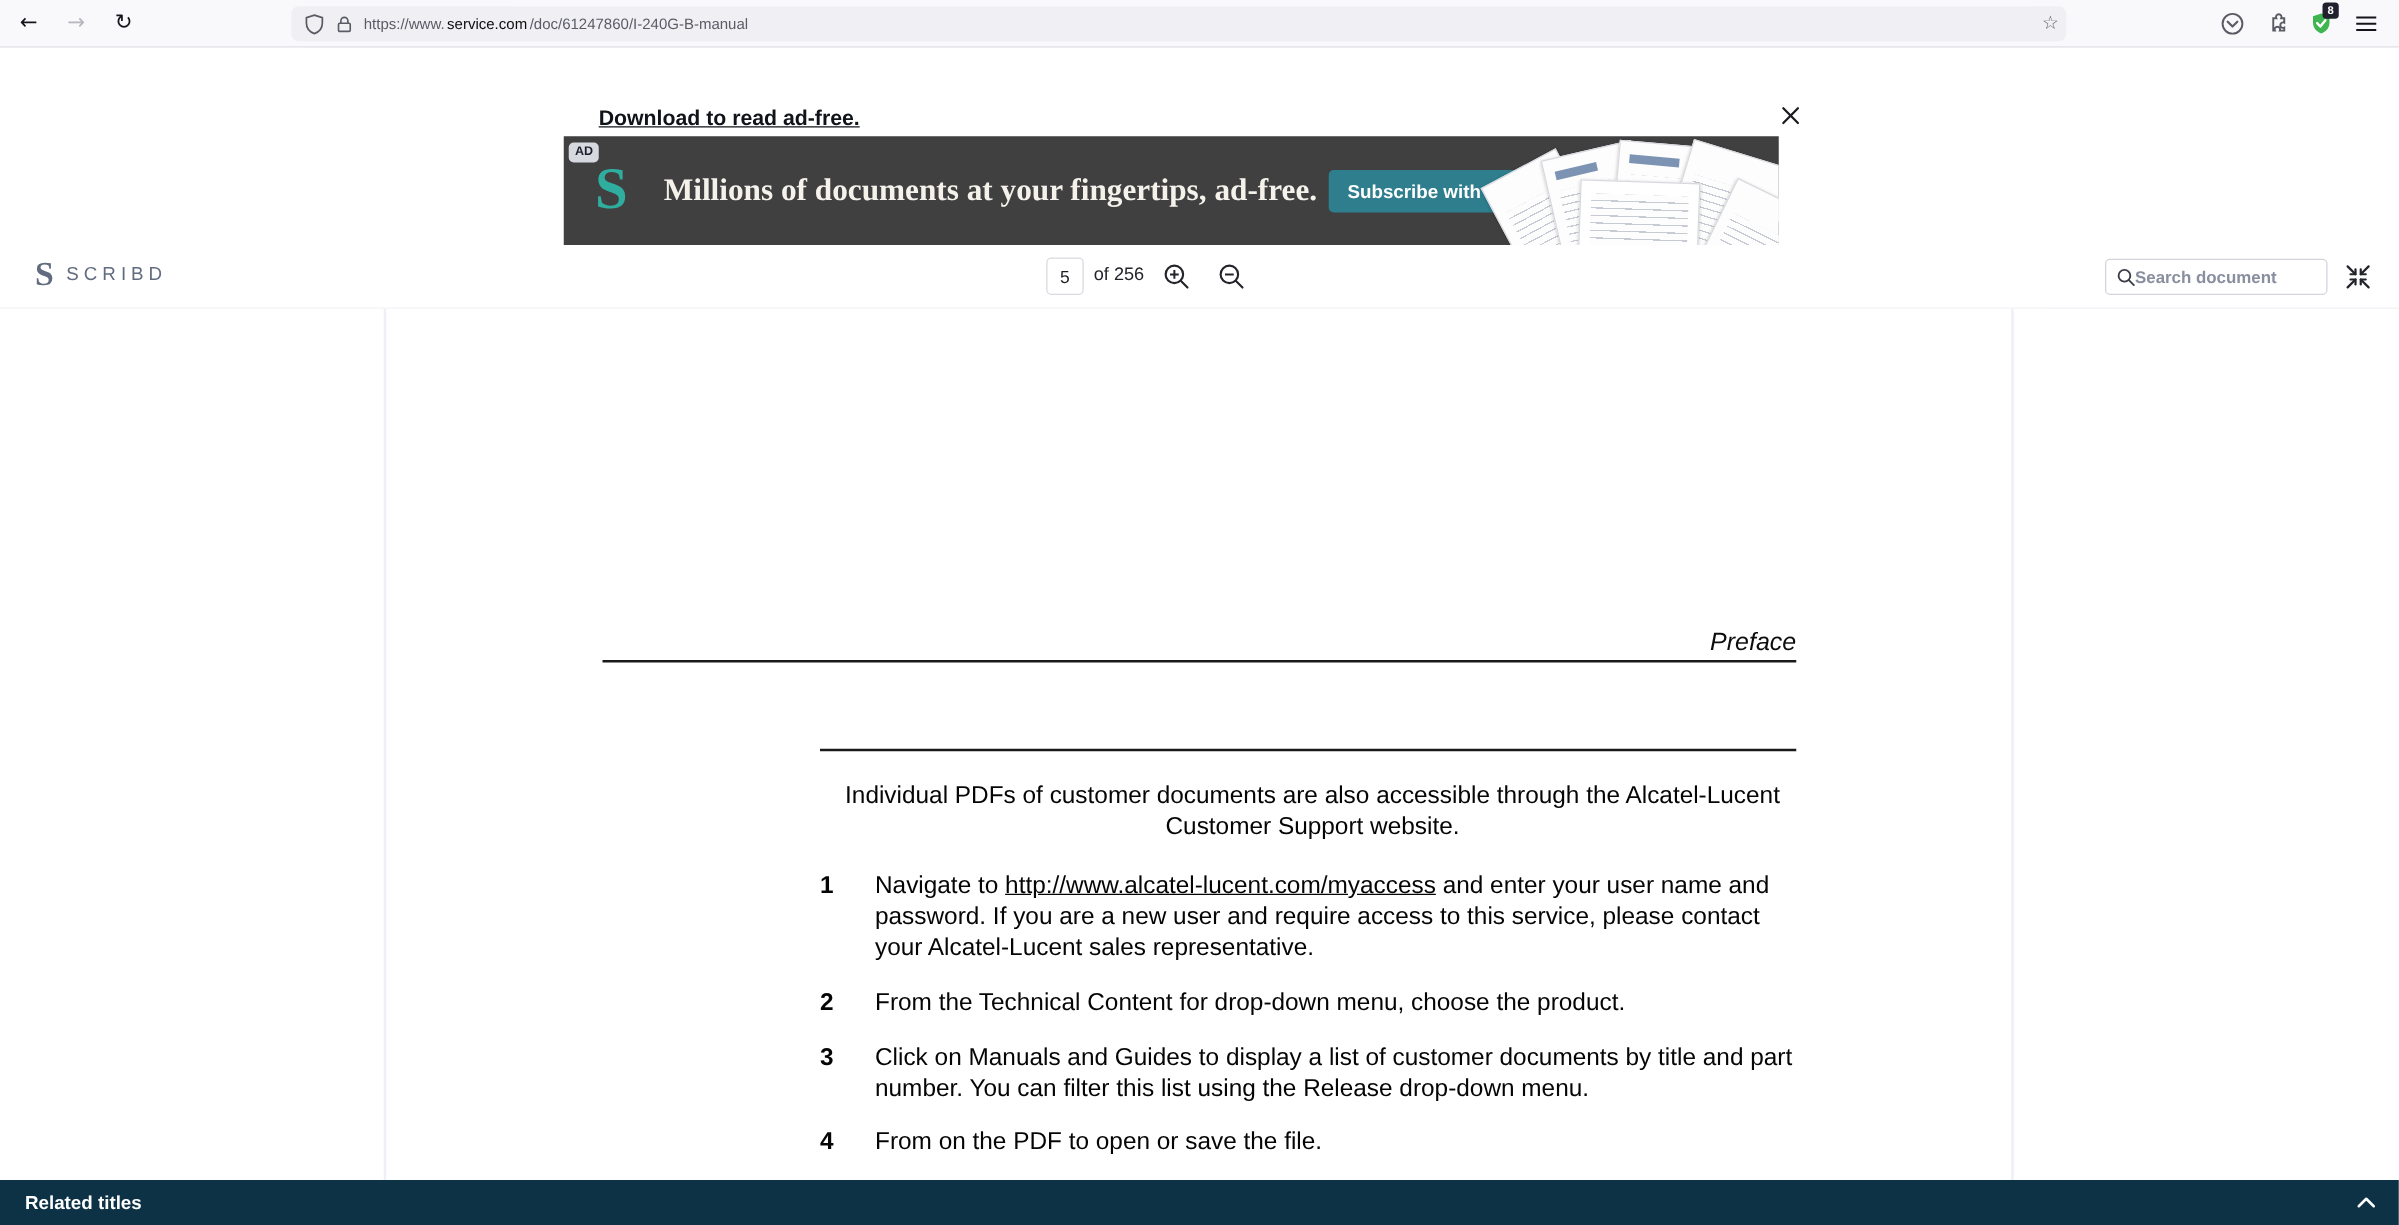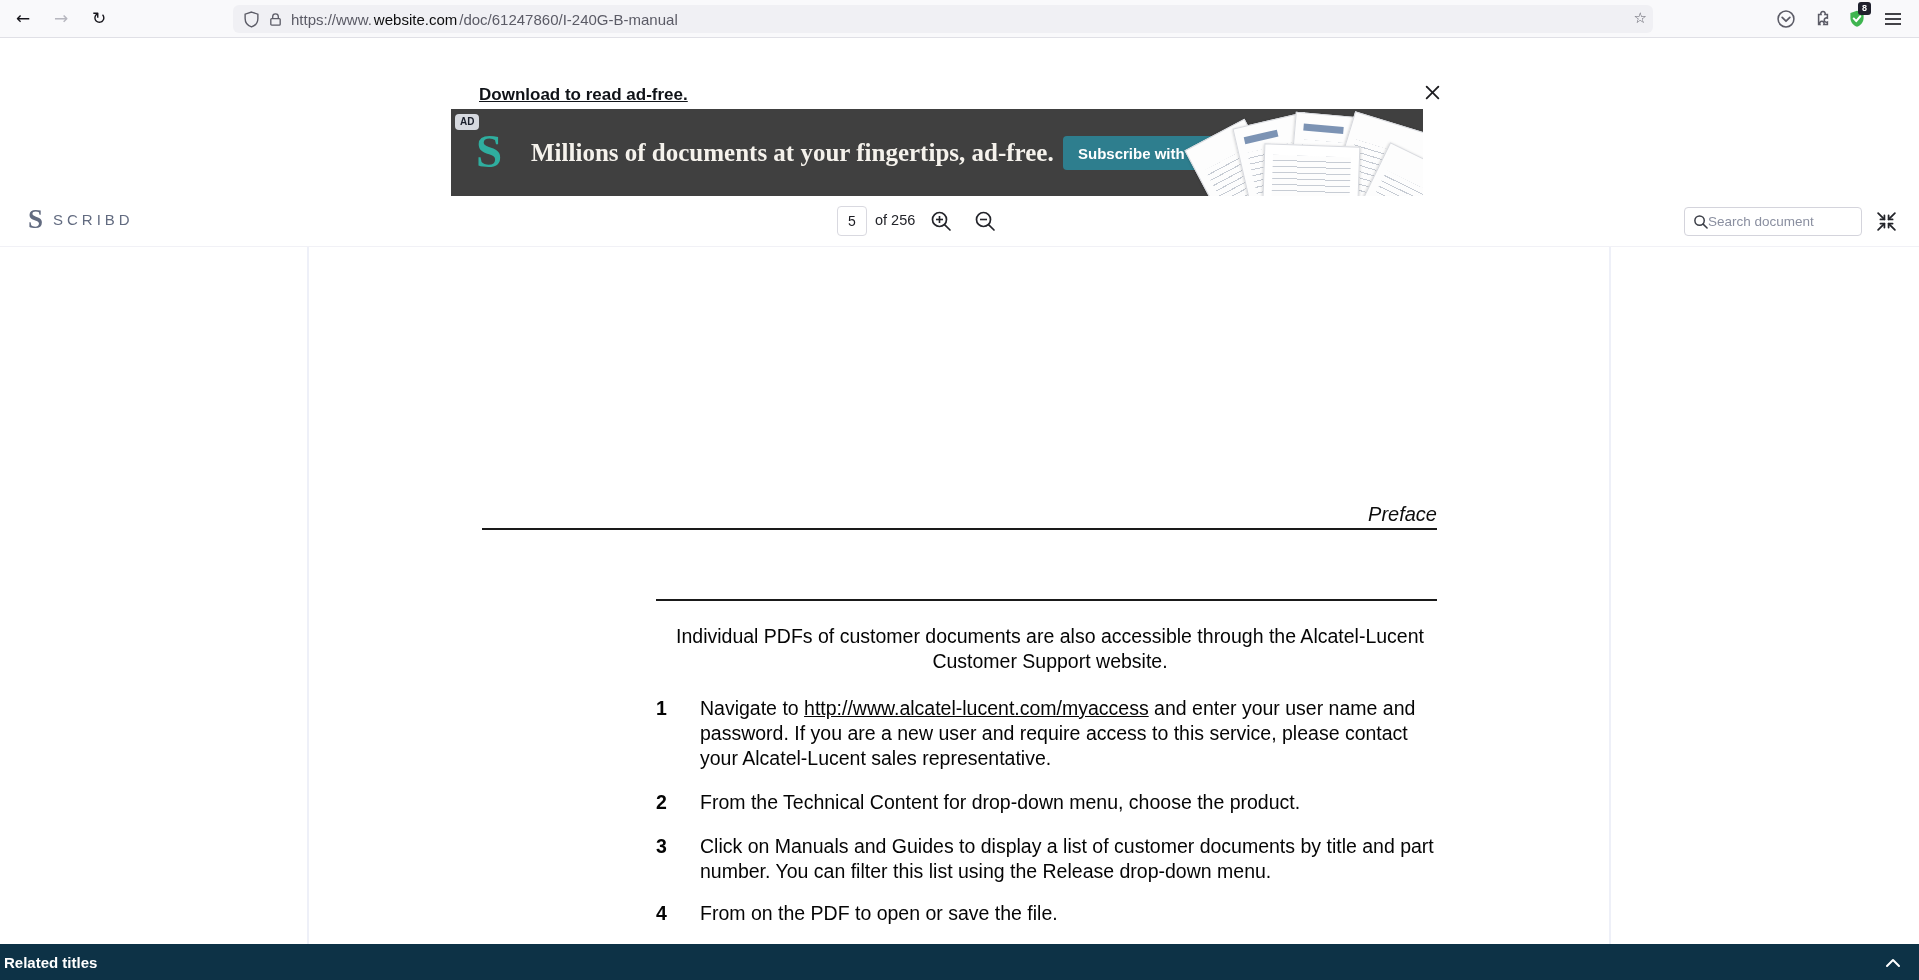--- a/index.html
+++ b/index.html
@@ -8,21 +8,21 @@
 
   
   #browser-bar { position:absolute; top:0; left:0; width:1919px; height:38px;
     background:#f9f9fb; border-bottom:1px solid #e0e0e6; }
   .nav-glyph { position:absolute; top:0; height:38px; line-height:36px; font-size:17px;
     width:30px; text-align:center; color:#15141a; font-family:"DejaVu Sans",sans-serif; cursor:pointer; }
   #fwd { color:#b7b7bf; }
   #url-field { position:absolute; left:233px; top:5px; width:1420px; height:28px;
     background:#f0f0f4; border-radius:6px; display:flex; align-items:center; padding:0 10px; }
   #url-field svg { flex:0 0 auto; }
-  .url-text { font-size:15px; color:#5b5b66; white-space:nowrap; margin-left:2px;}
+  .url-text { font-size:12px; color:#5b5b66; white-space:nowrap; margin-left:2px;}
   .url-domain { color:#0c0c0d; }
   #bookmark-star { position:absolute; right:272px; top:9px; font-size:15px; color:#5b5b66;
     font-family:"DejaVu Sans",sans-serif; line-height:18px; cursor:pointer;}
   .tb-icon { position:absolute; top:8px; width:22px; height:22px; cursor:pointer; }
   #ext-badge { position:absolute; left:12px; top:-6px; background:#20212d; color:#fff;
     font-size:9px; font-weight:bold; border-radius:3px; padding:1px 4px; line-height:11px;}
 
   
   #ad-area { position:absolute; top:39px; left:0; width:1919px; height:157px; background:#fff; }
   #download-link { position:absolute; left:479px; top:46px; font-size:17px; font-weight:700;
@@ -54,21 +54,21 @@
   #logo-name { font-size:15px; letter-spacing:4px; color:#626b80; font-weight:500; }
   #page-input { position:absolute; left:837px; top:10px; width:30px; height:30px;
     border:1px solid #d9d9e0; border-radius:4px; text-align:center; font-size:14px;
     color:#1c1c22; background:#fff; font-family:"Liberation Sans",sans-serif;}
   #page-total { position:absolute; left:875px; top:16px; font-size:14.5px; color:#23242a; }
   .hdr-icon { position:absolute; top:13px; width:24px; height:24px; cursor:pointer; }
   #search-box { position:absolute; left:1684px; top:11px; width:178px; height:29px;
     border:1px solid #d4d4dc; border-radius:4px; background:#fff; display:flex; align-items:center;
     padding:0 8px; }
   #search-input { border:none; outline:none; font-size:13.5px; color:#3a3d46; width:140px;
-    margin-left:0; font-family:"Liberation Sans",sans-serif;}
+    margin-left:0; font-family:"Liberation Sans",sans-serif;font-weight:bold;}
   #search-input::placeholder { color:#8a8fa0; }
 
   
   #doc-area { position:absolute; top:247px; left:0; width:1638px; height:697px; background:#fff; }
   .page-edge { position:absolute; top:0; bottom:0; width:2px; background:#eef0f8; }
   #running-header { position:absolute; left:1100px; top:256px; width:337px; text-align:right;
     font-style:italic; font-size:20px; color:#0d0d0d; font-weight:500;}
   .rule { position:absolute; background:#1a1a1a; }
   #proc-heading { position:absolute; left:656px; top:320px; font-size:23px; font-weight:bold;
     color:#000; letter-spacing:-0.2px; }
@@ -77,41 +77,41 @@
   #intro-para { position:absolute; left:656px; top:377px; width:788px;text-align:center; }
   .step { position:absolute; left:656px; width:785px; display:flex; }
   .step-num { width:44px; font-weight:bold; flex:0 0 44px; }
   .step-text { width:737px; }
   .doc-link { text-decoration:underline; color:#050505; cursor:pointer;margin-top:44px; }
   #danger-row { position:absolute; left:656px; top:905px; width:790px; }
 
   
   #related-bar { position:absolute; left:0; top:944px; width:1919px; height:36px;
     background:#0d3246; z-index:10; display:flex; align-items:center; }
-  #related-label { color:#fff; font-size:15px; font-weight:bold; margin-left:4px; }
+  #related-label { color:#fff; font-size:15px; font-weight:bold; margin-left:20px; }
   #related-chevron { position:absolute; right:18px; top:11px; cursor:pointer; }
 </style>
 </head>
 <body>
 
 <div id="browser-bar">
   <span class="nav-glyph" style="left:8px">←</span>
   <span class="nav-glyph" style="left:46px" id="fwd">→</span>
   <span class="nav-glyph" style="left:84px">↻</span>
 
   <div id="url-field">
     <svg width="17" height="17" viewBox="0 0 16 16">
       <path d="M8 1l6 2v4c0 4-2.6 6.8-6 8-3.4-1.2-6-4-6-8V3z" fill="none" stroke="#5b5b66" stroke-width="1.3"></path>
     </svg>
     <svg width="15" height="15" viewBox="0 0 16 16" style="margin-left:8px">
       <rect x="3" y="7" width="10" height="7" rx="1" fill="none" stroke="#5b5b66" stroke-width="1.4"></rect>
       <path d="M5 7V5a3 3 0 0 1 6 0v2" fill="none" stroke="#5b5b66" stroke-width="1.4"></path>
     </svg>
     <span class="url-text" style="margin-left:8px">https://www.</span>
-      <span class="url-text url-domain">website.com</span>
+      <span class="url-text url-domain">service.com</span>
       <span class="url-text">/doc/61247860/I-240G-B-manual</span>
   </div>
   <span id="bookmark-star">☆</span>
 
   <span class="tb-icon" style="left:1775px">
     <svg width="22" height="22" viewBox="0 0 20 20">
       <circle cx="10" cy="10" r="7.2" fill="none" stroke="#5b5b66" stroke-width="1.4"></circle>
       <polyline points="6.5,8.5 10,12 13.5,8.5" fill="none" stroke="#5b5b66" stroke-width="1.6" stroke-linecap="round" stroke-linejoin="round"></polyline>
     </svg>
   </span>

